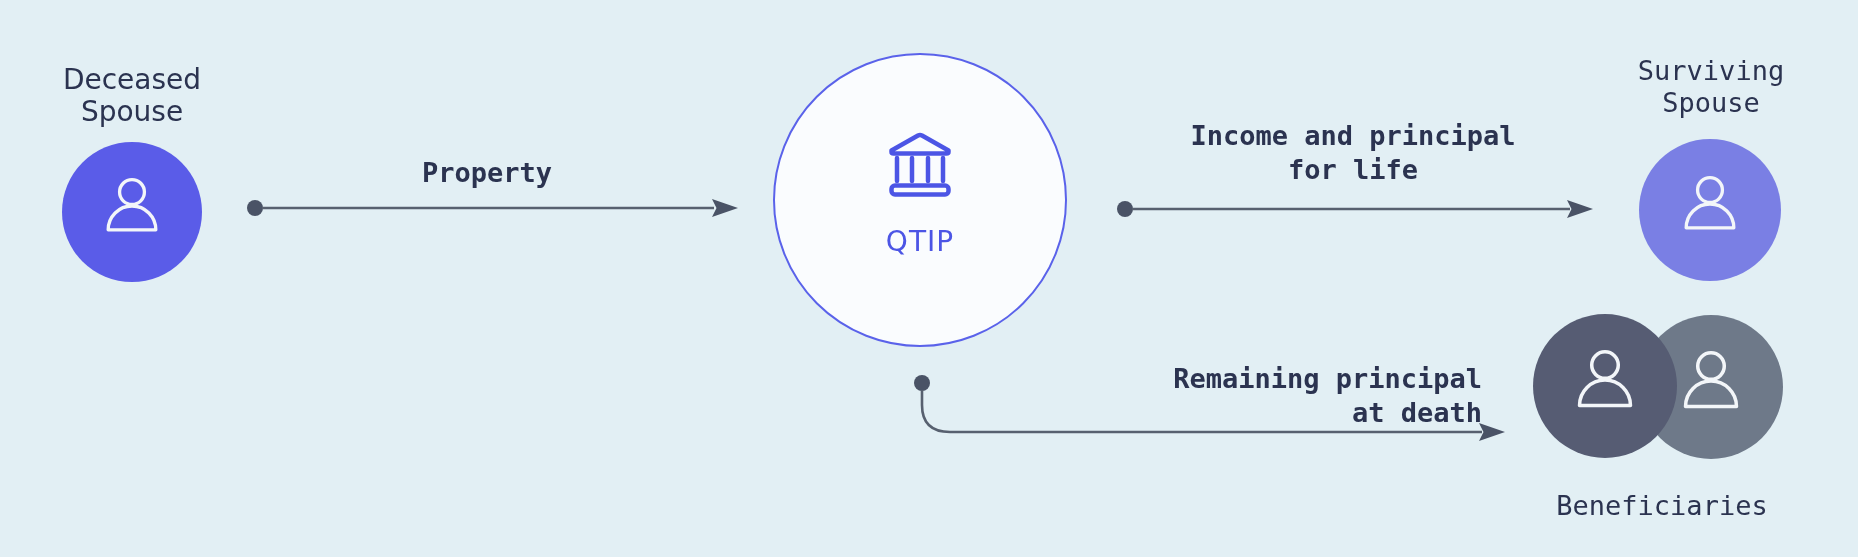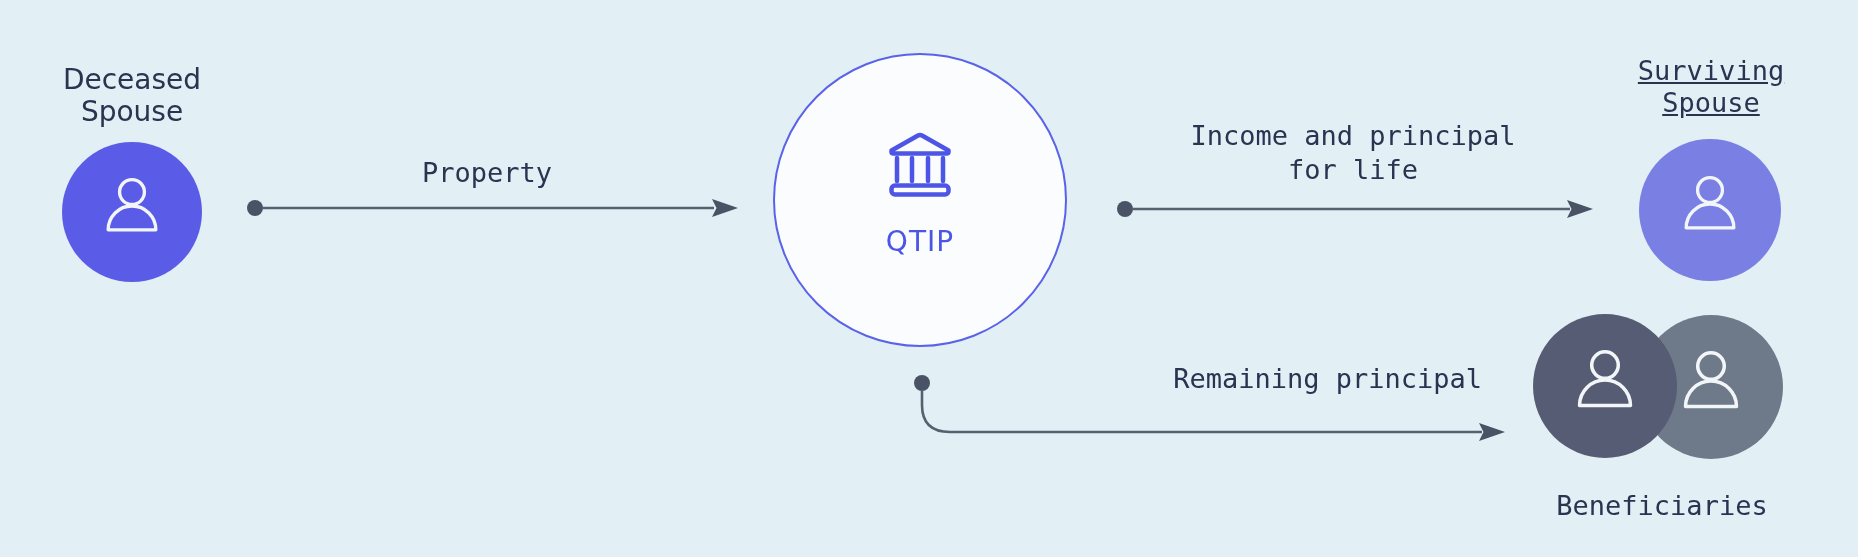--- a/index.html
+++ b/index.html
@@ -40,21 +40,21 @@
   }
   .mono-label{
     font-family:"DejaVu Sans Mono","Liberation Mono",monospace;
     font-size:27px;font-weight:500;line-height:32px;
   }
   .edge-label{
     position:absolute;
     color:var(--label-text);
     text-align:center;
     font-family:"DejaVu Sans Mono","Liberation Mono",monospace;
-    font-size:27px;font-weight:400;line-height:34px;
+    font-size:27px;font-weight:700;line-height:34px;
   }
   .avatar{
     position:absolute;border-radius:50%;
     display:flex;align-items:center;justify-content:center;
   }
   .avatar svg{transform:translateY(-6px);}
   .avatar-deceased{left:62px;top:142px;width:140px;height:140px;background:var(--accent-indigo);}
   .avatar-surviving{left:1639px;top:139px;width:142px;height:142px;background:var(--accent-indigo-light);}
   .avatar-beneficiary-back{left:1639px;top:315px;width:144px;height:144px;background:var(--slate-light);z-index:1;}
   .avatar-beneficiary-front{left:1533px;top:314px;width:144px;height:144px;background:var(--slate-dark);z-index:2;}
@@ -74,21 +74,21 @@
   }
   .qtip-text{
     position:absolute;left:0;top:170px;width:100%;
     text-align:center;
     font-family:"DejaVu Sans","Liberation Sans",sans-serif;
     font-size:28px;font-weight:500;letter-spacing:1px;
     color:var(--qtip-accent);
   }
 
   .label-deceased{left:12px;top:54px;width:240px;margin-top:10px;}
-  .label-surviving{left:1591px;top:55px;width:240px;text-decoration:underline;}
+  .label-surviving{left:1591px;top:55px;width:240px;}
   .label-beneficiaries{left:1542px;top:490px;width:240px;}
   .label-property{left:337px;top:156px;width:300px;}
   .label-income{left:1103px;top:119px;width:500px;}
   .label-remaining{left:982px;top:362px;width:500px;text-align:right;}
 </style>
 </head>
 <body>
 
 <div class="stage">
 
@@ -140,20 +140,21 @@
   </div>
   <div class="avatar avatar-surviving">
     <svg class="person-icon" width="58" height="58" viewBox="0 0 56 56">
       <circle cx="28" cy="14.5" r="12"></circle>
       <path d="M5 51 A 23 23 0 0 1 51 51 L5 51 Z"></path>
     </svg>
   </div>
 
   <div class="edge-label label-remaining">
     <div>Remaining principal</div>
+    <div>at death</div>
   </div>
 
   <div class="avatar avatar-beneficiary-back">
     <svg class="person-icon" width="62" height="62" viewBox="0 0 56 56">
       <circle cx="28" cy="14.5" r="12"></circle>
       <path d="M5 51 A 23 23 0 0 1 51 51 L5 51 Z"></path>
     </svg>
   </div>
   <div class="avatar avatar-beneficiary-front">
     <svg class="person-icon" width="62" height="62" viewBox="0 0 56 56">

